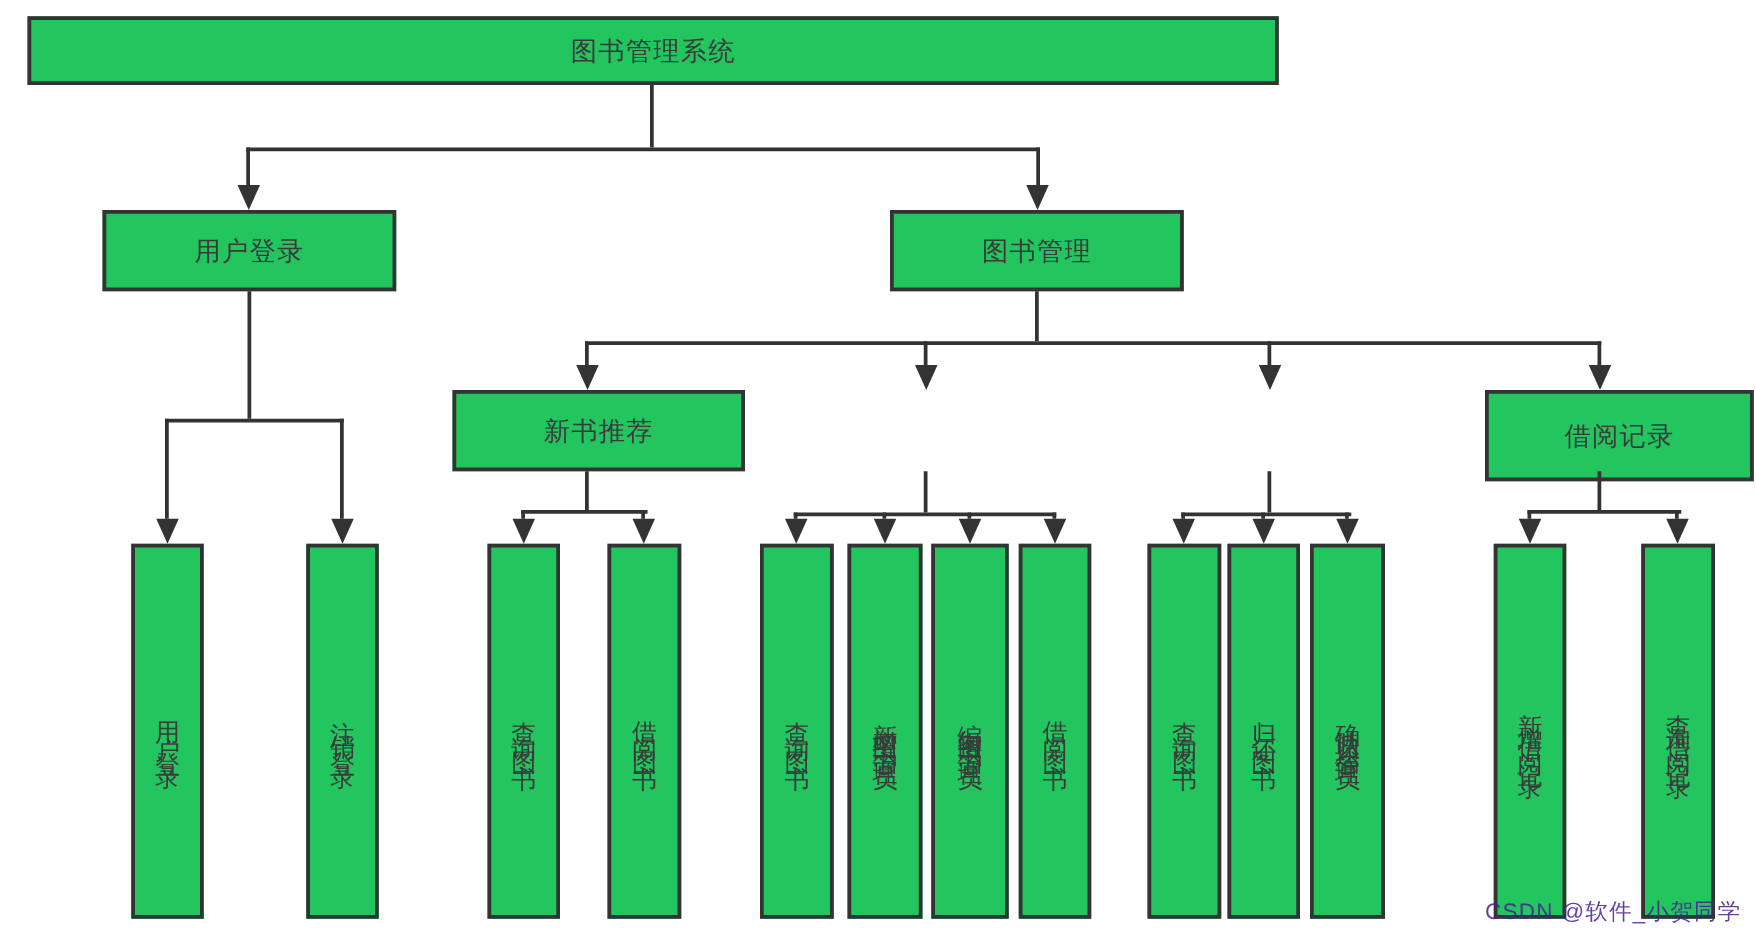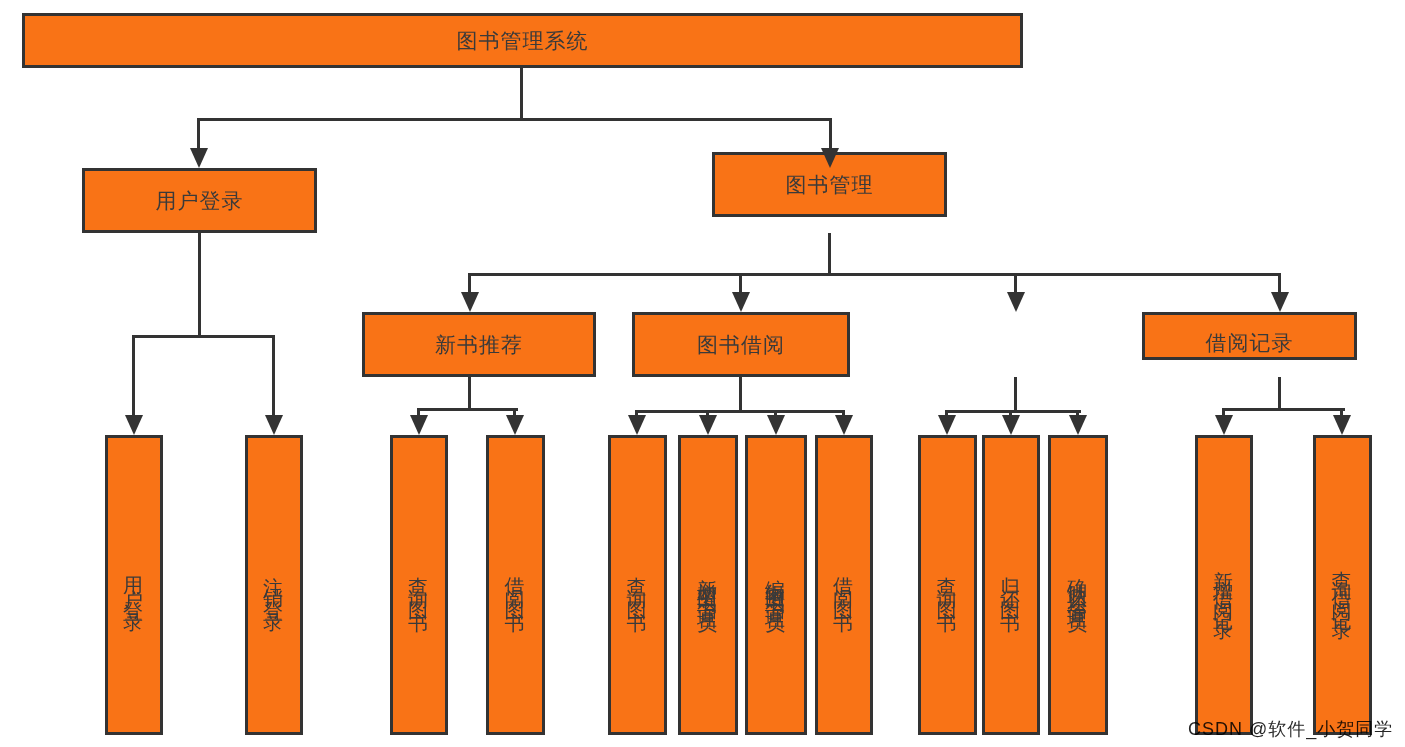--- a/index.html
+++ b/index.html
@@ -3,21 +3,21 @@
 <meta charset="utf-8">
 <style>
   html,body{margin:0;padding:0;background:#ffffff;}
   body{font-family:"Liberation Sans","DejaVu Sans",sans-serif;}
   .canvas{position:relative;width:1405px;height:747px;background:#fff;overflow:hidden;}
 
   
   .node{
     position:absolute;
     border:3px solid #333;
-    background:#f97316;
+    background:#22c55e;
     box-sizing:border-box;
     display:flex;align-items:center;justify-content:center;
     color:#3a3a3a;
   }
   .hnode{font-size:21px;letter-spacing:1px;}
   .leaf{top:435px;height:300px;}
   .vtext{
     writing-mode:vertical-rl;
     text-orientation:mixed;
     font-size:20px;
@@ -35,53 +35,50 @@
     position:absolute;width:0;height:0;
     border-left:9px solid transparent;
     border-right:9px solid transparent;
     border-top:20px solid #333;
   }
 
   .watermark{
     position:absolute;
     left:1188px;top:717px;
     font-size:18px;
-    color:#000000;
+    color:#4c1d95;
     letter-spacing:1px;
     z-index:10;
     opacity:.85;
   }
 </style>
 </head>
 <body>
 
 <div class="canvas">
 
   <div class="node hnode" style="left:22px;top:13px;width:1001px;height:55px;">
     <span>图书管理系统</span>
   </div>
 
   <div class="node hnode" style="left:82px;top:168px;width:235px;height:65px;">
     <span>用户登录</span>
   </div>
 
-  <div class="node hnode" style="left:712px;top:152px;width:235px;height:65px;">
+  <div class="node hnode" style="left:712px;top:168px;width:235px;height:65px;">
     <span>图书管理</span>
   </div>
 
   <div class="node hnode" style="left:362px;top:312px;width:234px;height:65px;">
     <span>新书推荐</span>
   </div>
 
-  <div class="node hnode" style="left:632px;top:312px;width:218px;height:65px;">
-    <span>图书借阅</span>
-  </div>
 
 
-  <div class="node hnode" style="left:1142px;top:312px;width:215px;height:48px;align-items:flex-end;">
+  <div class="node hnode" style="left:1188px;top:312px;width:215px;height:73px;">
     <span>借阅记录</span>
   </div>
 
   <div class="node leaf" style="left:105px;width:58px;">
     <span class="vtext ls-short">用户登录</span>
   </div>
   <div class="node leaf" style="left:245px;width:58px;">
     <span class="vtext ls-short">注销登录</span>
   </div>
 

